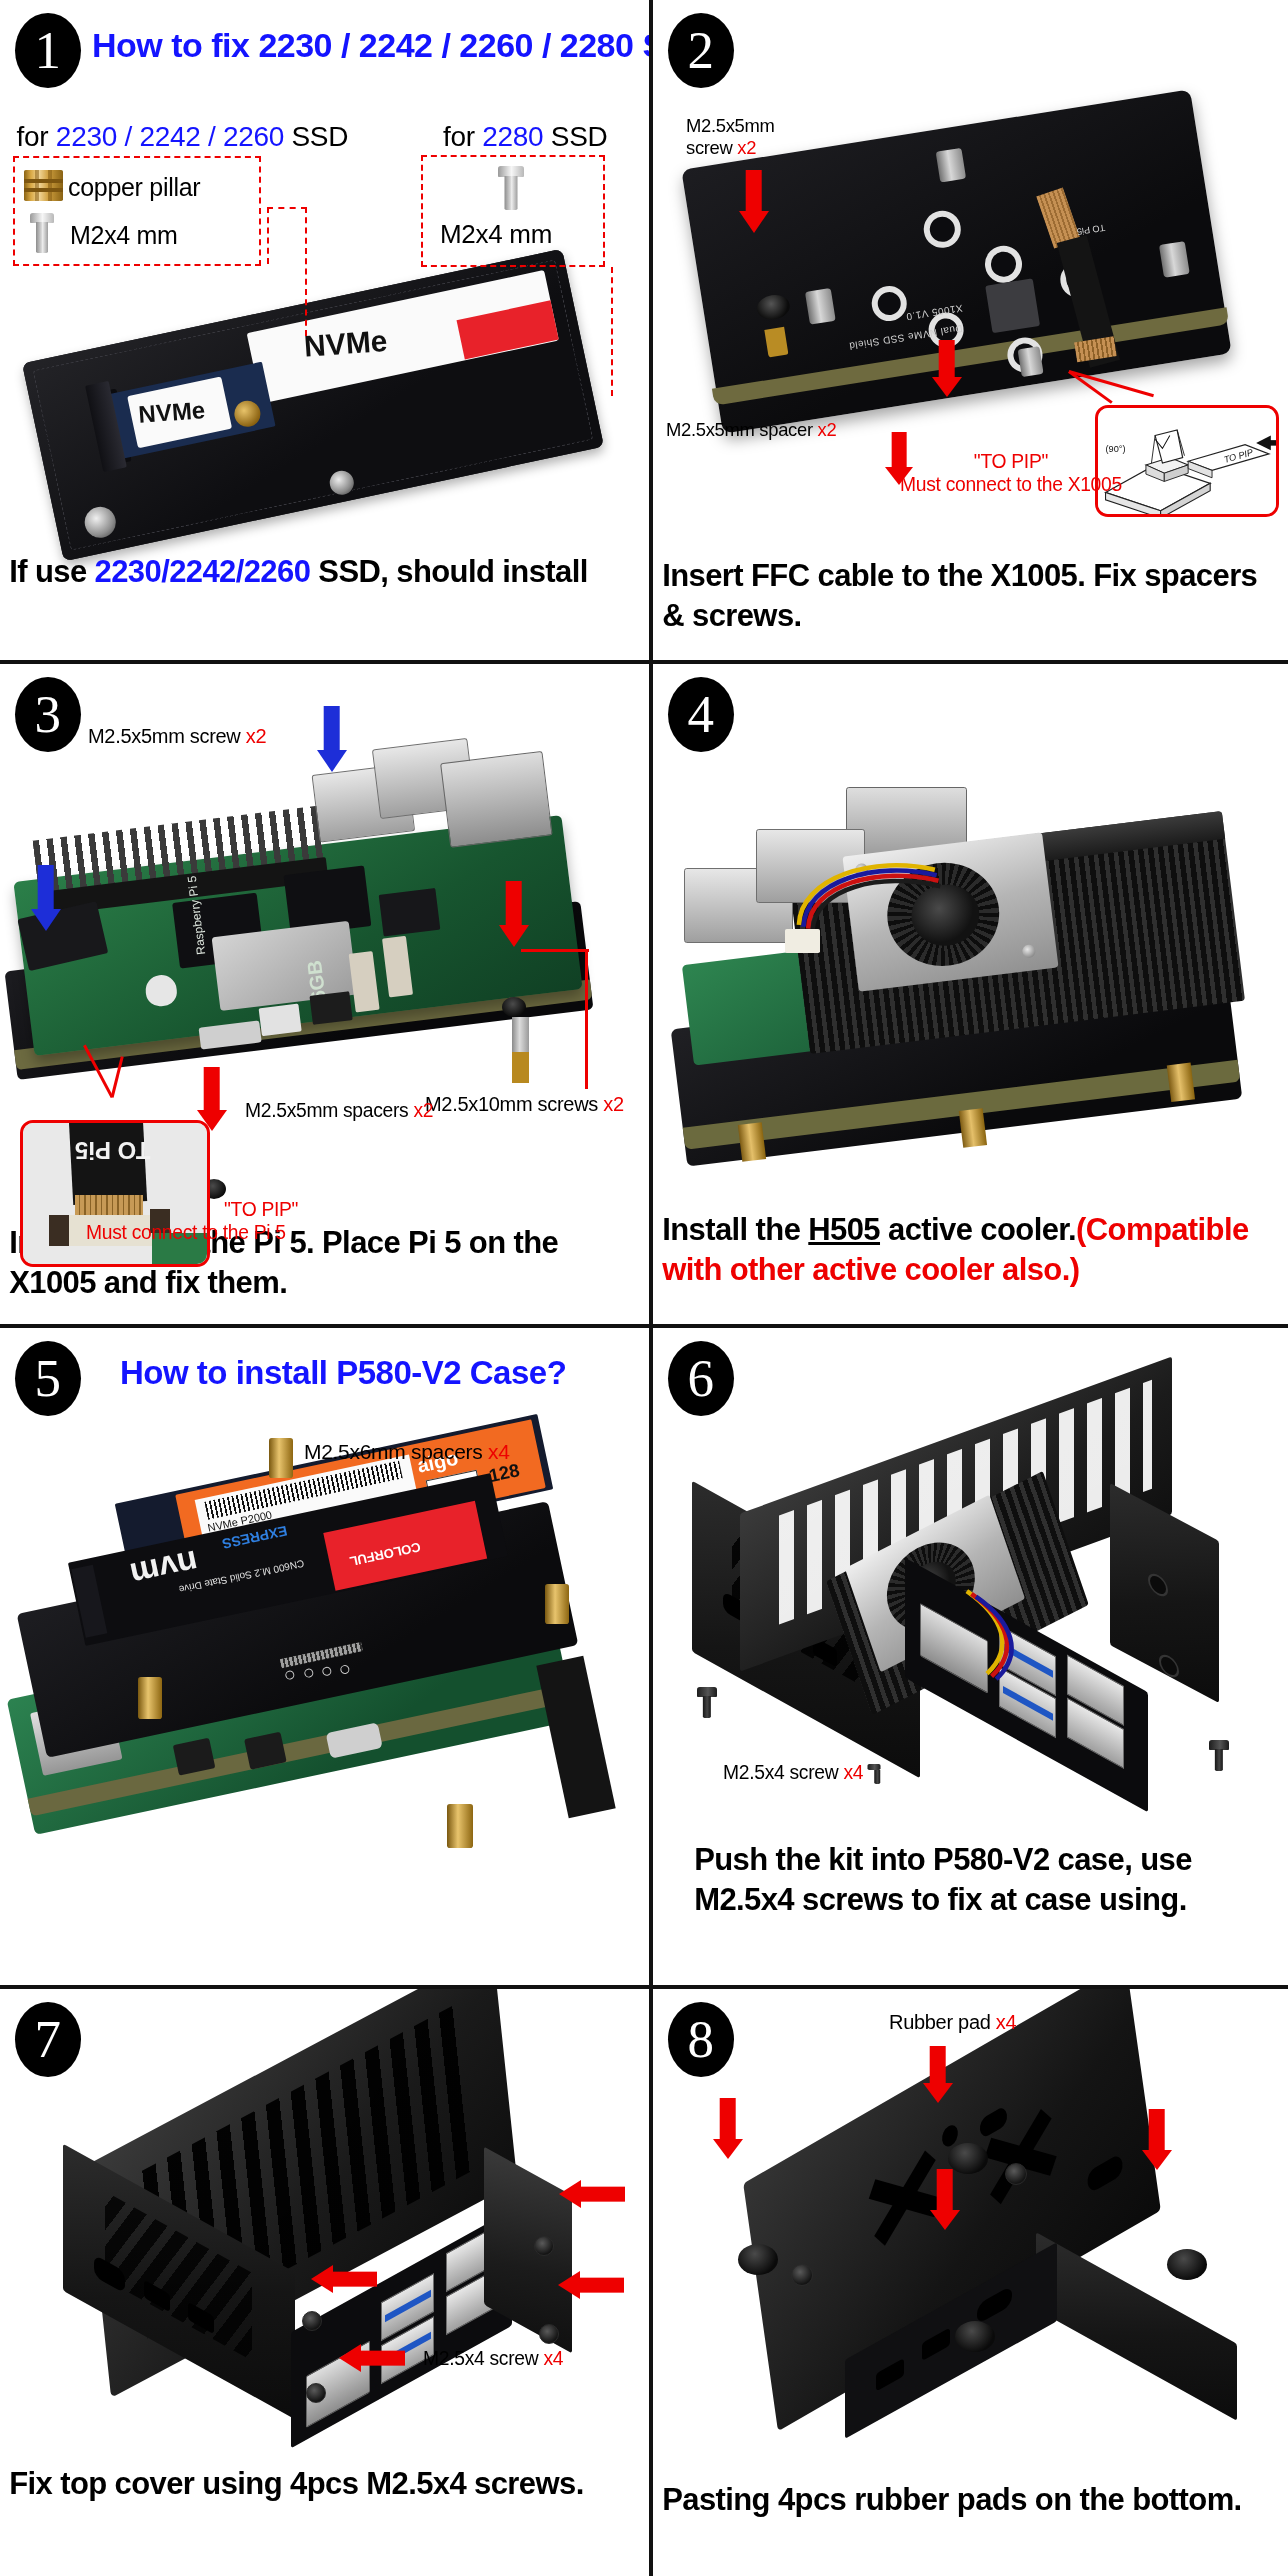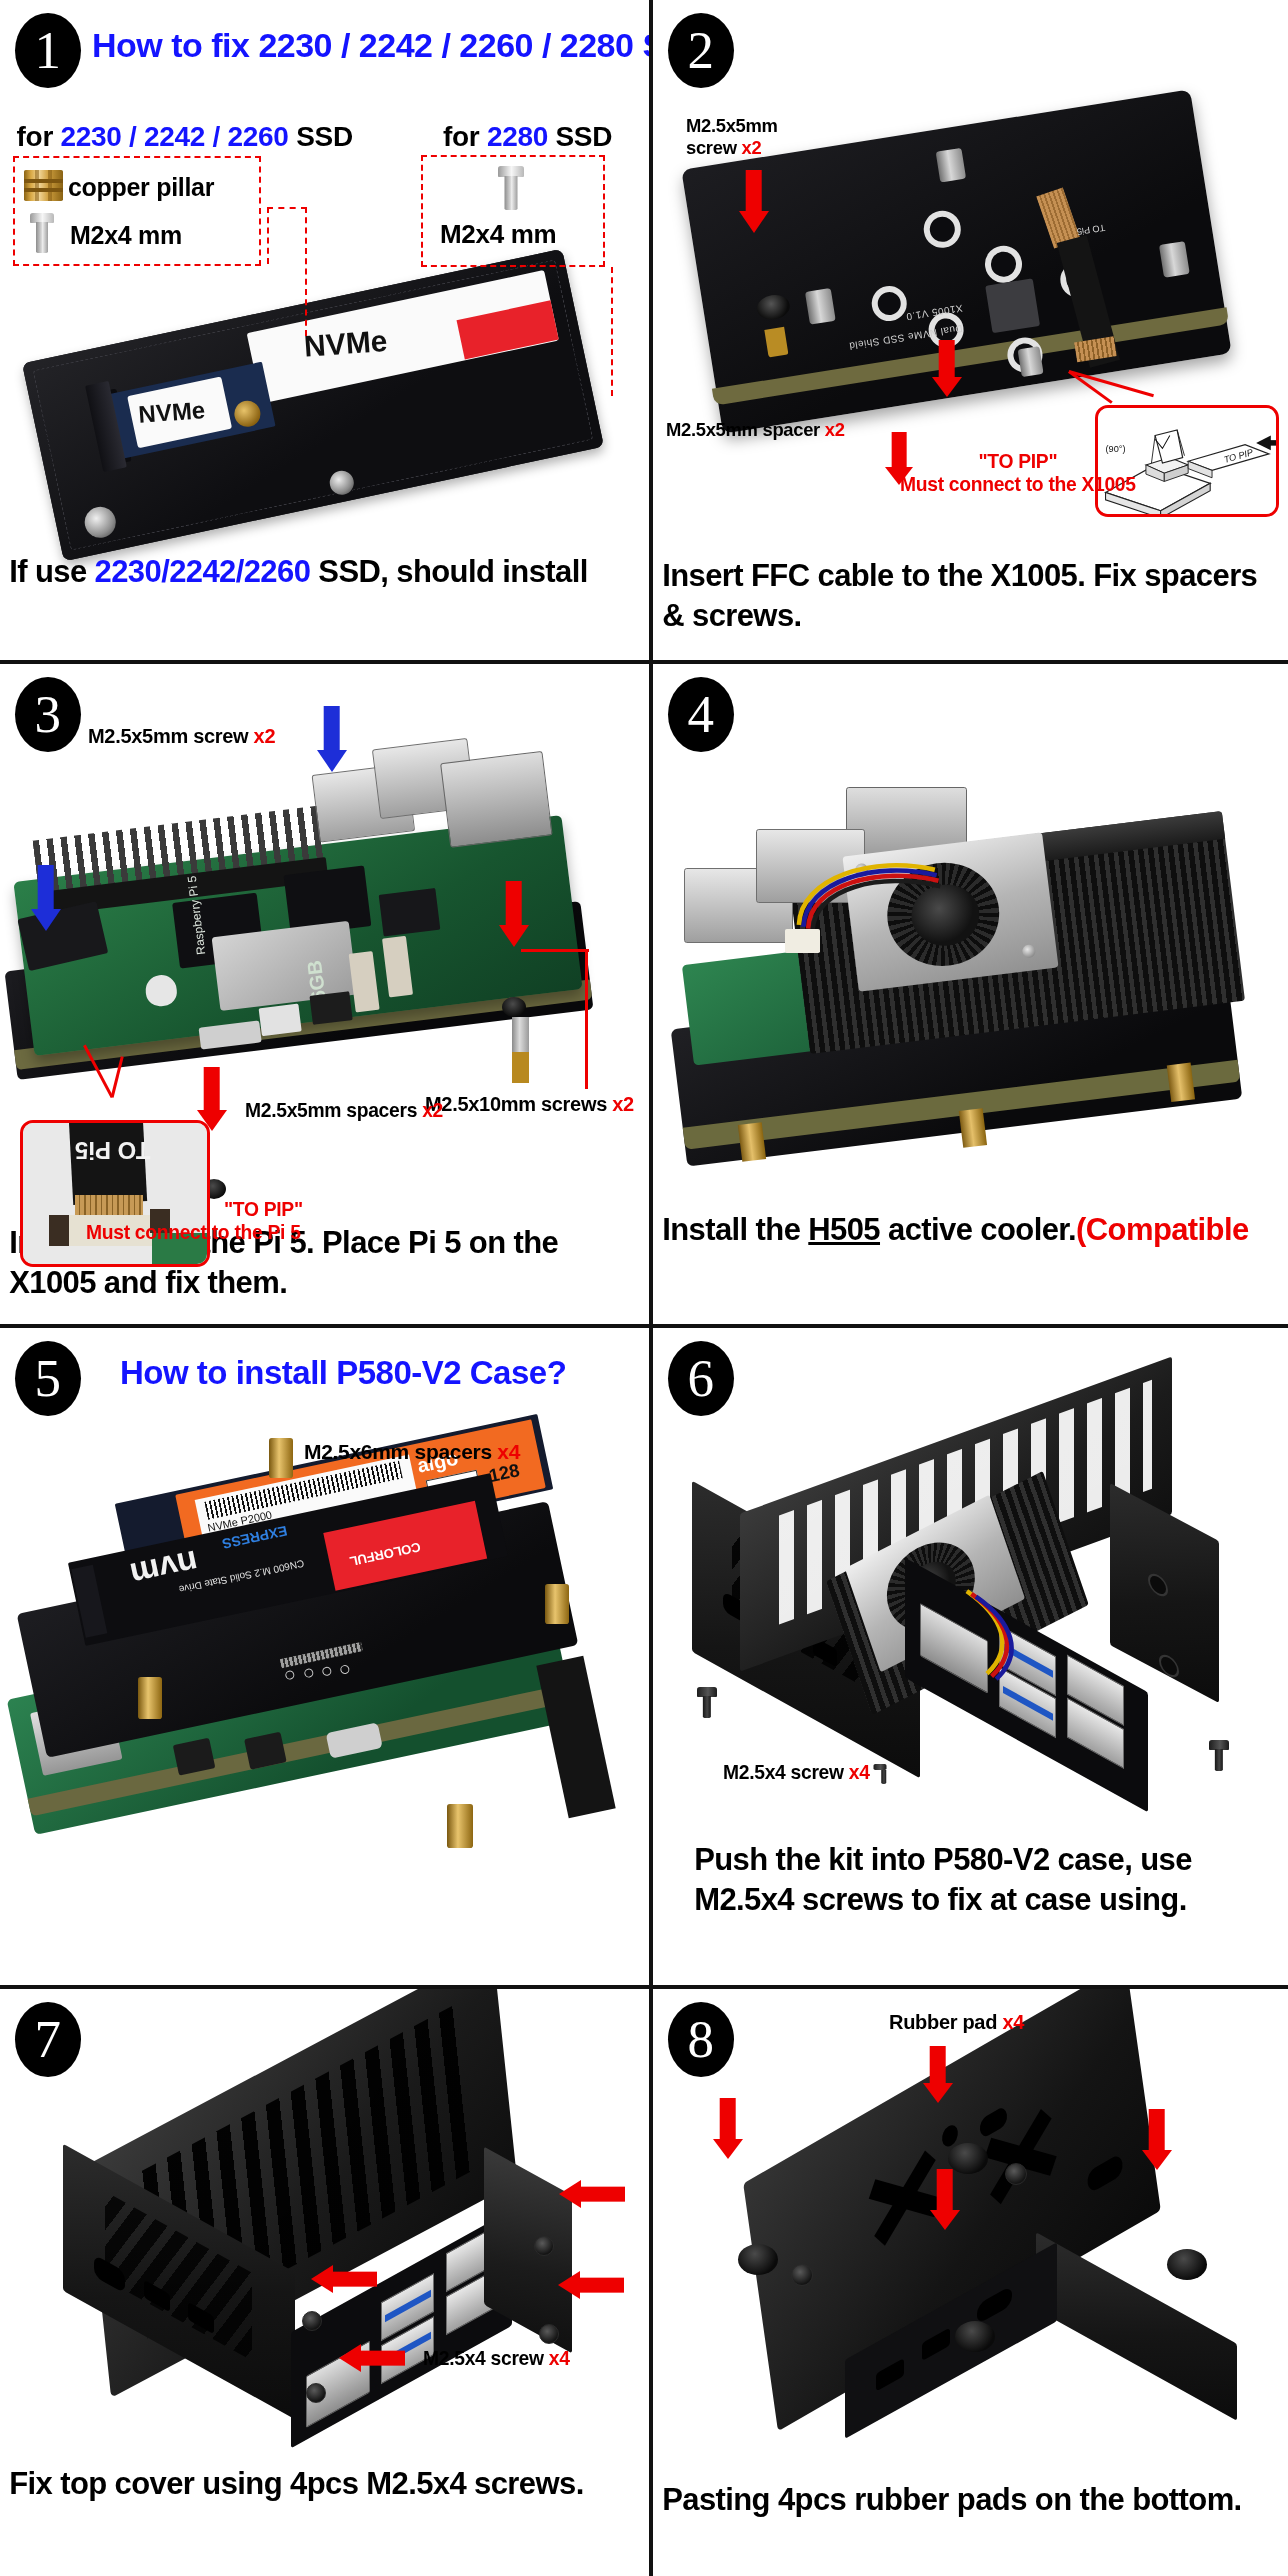--- a/index.html
+++ b/index.html
@@ -65,21 +65,21 @@
     z-index: 30;
   }
   .caption .blue { color: #1414ff; }
   .caption .red  { color: #ee0000; }
   .caption .uline { text-decoration: underline; }
 
   
   .lab {
     position: absolute;
     font-size: 18.4px;
-    font-weight: bold;
+    font-weight: normal;
     color: #000;
     line-height: 1.18;
     white-space: nowrap;
     z-index: 35;
     letter-spacing: -0.3px;
   }
   .lab .red { color: #ee0000; }
   .lab.red-all { color: #ee0000; }
   .lab.big { font-size: 20px; }
 
@@ -479,20 +479,21 @@
         <path d="M28 112 C30 60, 110 36, 176 52" stroke="#e0b400" stroke-width="5" fill="none"></path>
         <path d="M33 114 C35 64, 112 42, 178 58" stroke="#1a1a9c" stroke-width="5" fill="none"></path>
         <path d="M38 116 C40 68, 114 48, 180 64" stroke="#cc1111" stroke-width="5" fill="none"></path>
         <path d="M43 118 C45 72, 116 54, 182 70" stroke="#1b1b1b" stroke-width="5" fill="none"></path>
       </svg>
       <div style="position:absolute;left:132px;top:210px;width:35px;height:24px;background:#f0ede2;border-radius:1.8px;z-index:17;"></div>
     </div>
 
     <div class="caption" style="top:546px;">
       <span>Install the </span><span class="uline">H505</span><span> active cooler.</span><span class="red">(Compatible</span><br>
+      <span class="red">with other active cooler also.)</span>
     </div>
   </div>
 
   <div class="panel row3">
     <div class="badge">5</div>
     <div class="heading" style="left:120px; top:26px; font-size:33px;">How to install P580-V2 Case?</div>
 
     <div class="lab" style="left:304px; top:112px; font-size:21px;">
       <span>M2.5x6mm spacers </span><span class="red">x4</span>
     </div>

